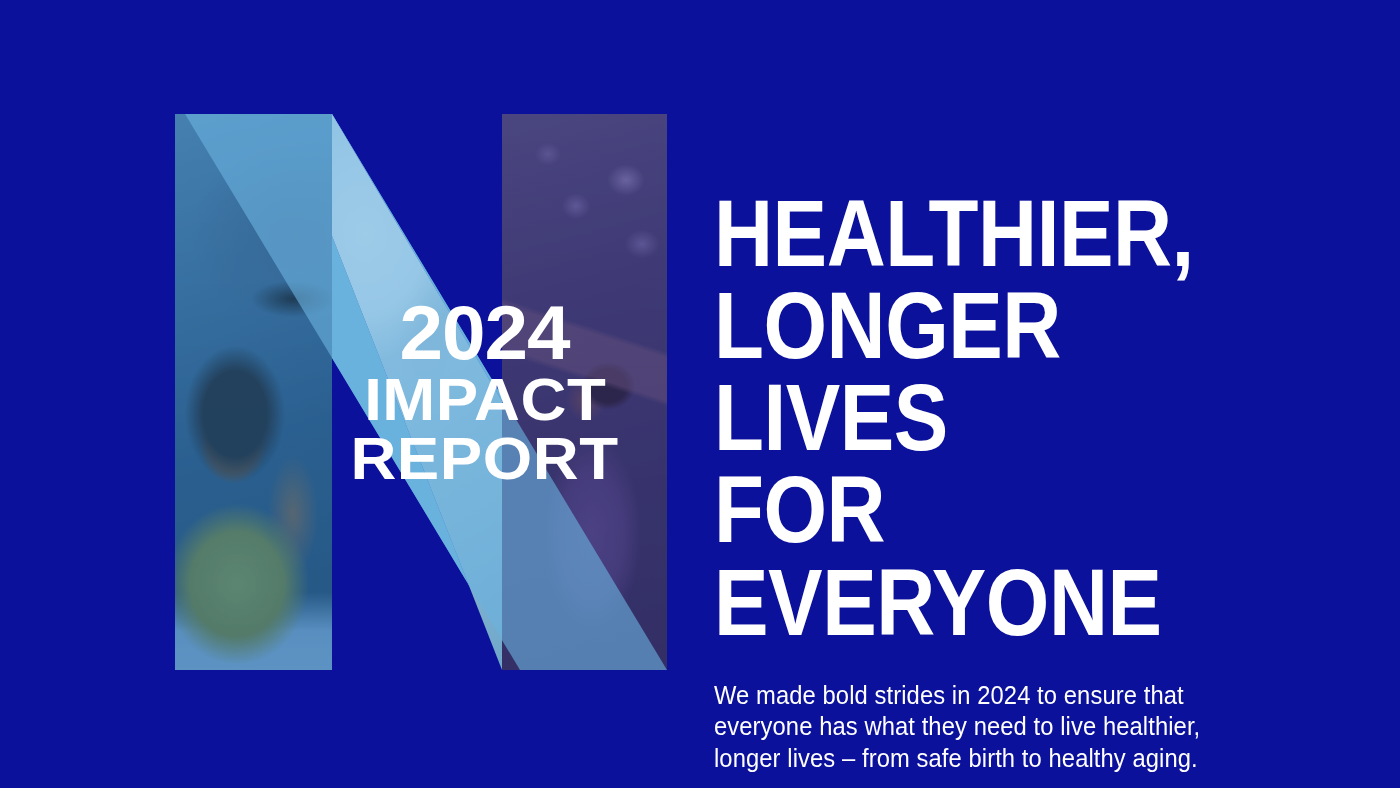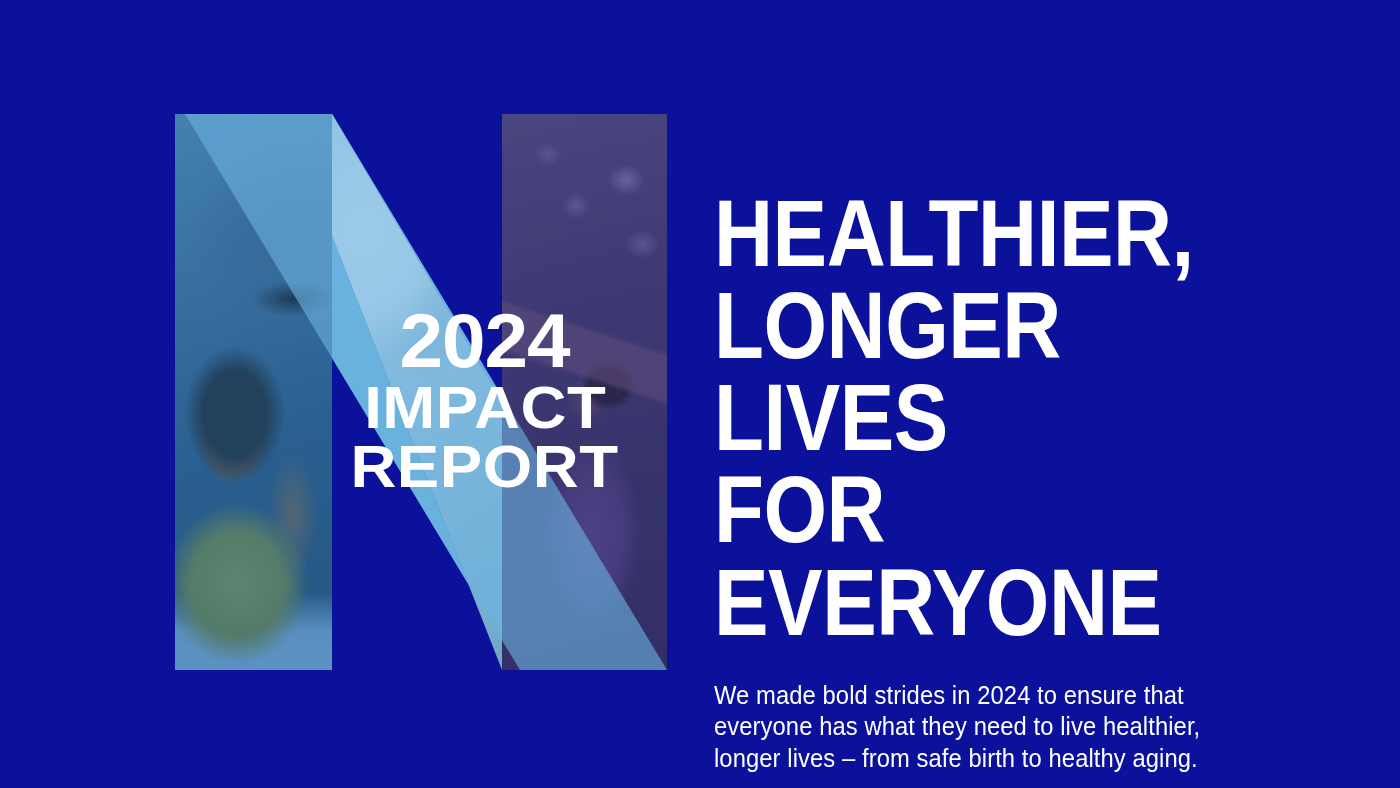--- a/index.html
+++ b/index.html
@@ -111,21 +111,21 @@
     background:rgba(96,84,168,.3);
   }
 
   
   .n-mark{ position:absolute; inset:0; pointer-events:none; }
   .n-mark svg{ display:block; width:100%; height:100%; }
 
   
   .lockup{
     position:absolute;
-    left:0; top:8px; width:492px; height:556px;
+    left:0; top:0; width:492px; height:556px;
     display:flex; flex-direction:column;
     align-items:center; justify-content:center;
     padding-left:128px;
     color:#ffffff;
     text-align:center;
     line-height:.92;
   }
   .lockup .yr{
     font-size:76px; font-weight:700; letter-spacing:-1px;
     transform:scaleX(1.03);

